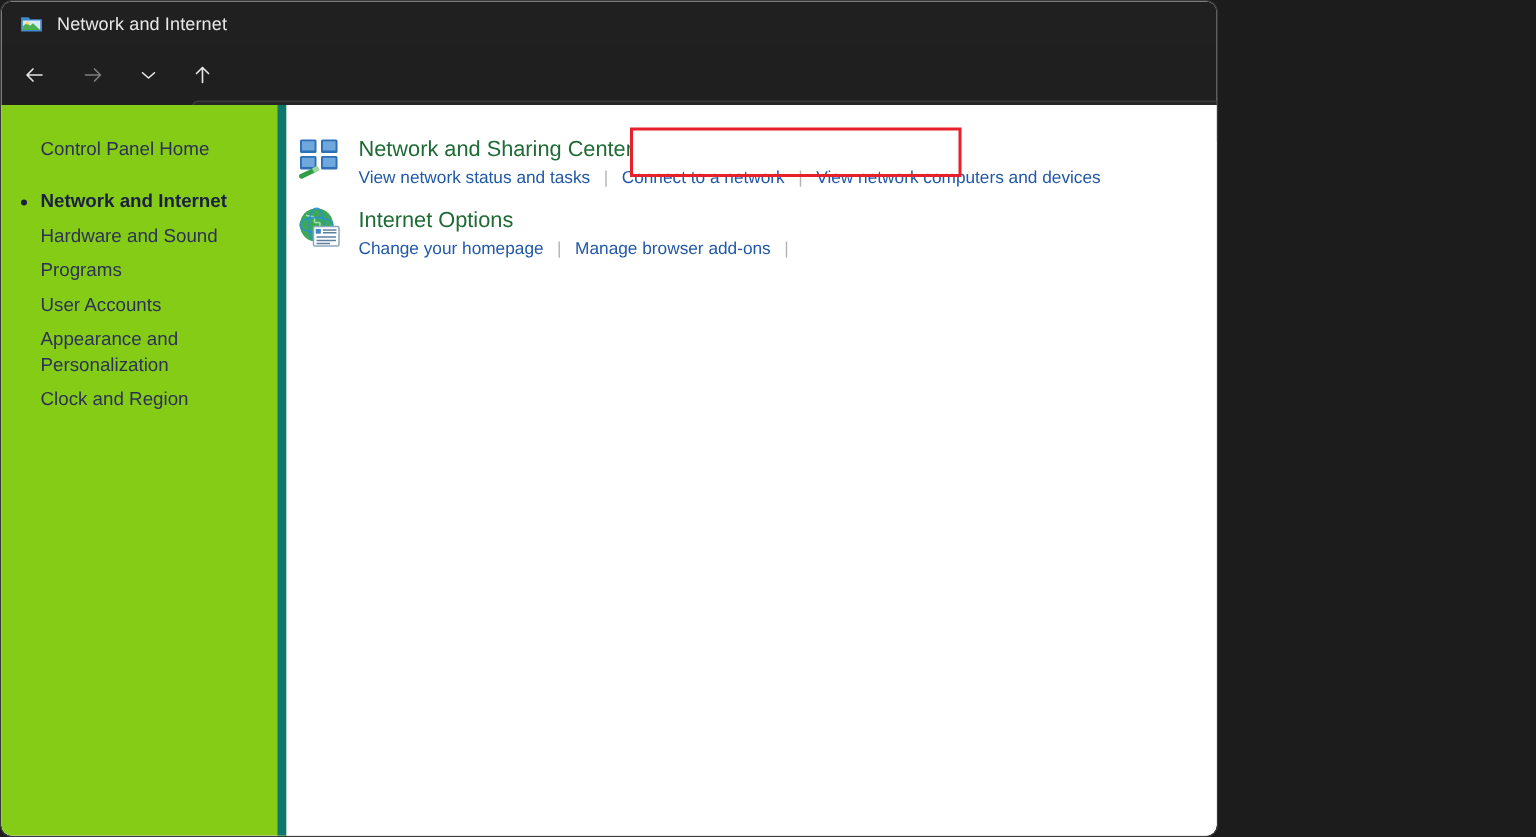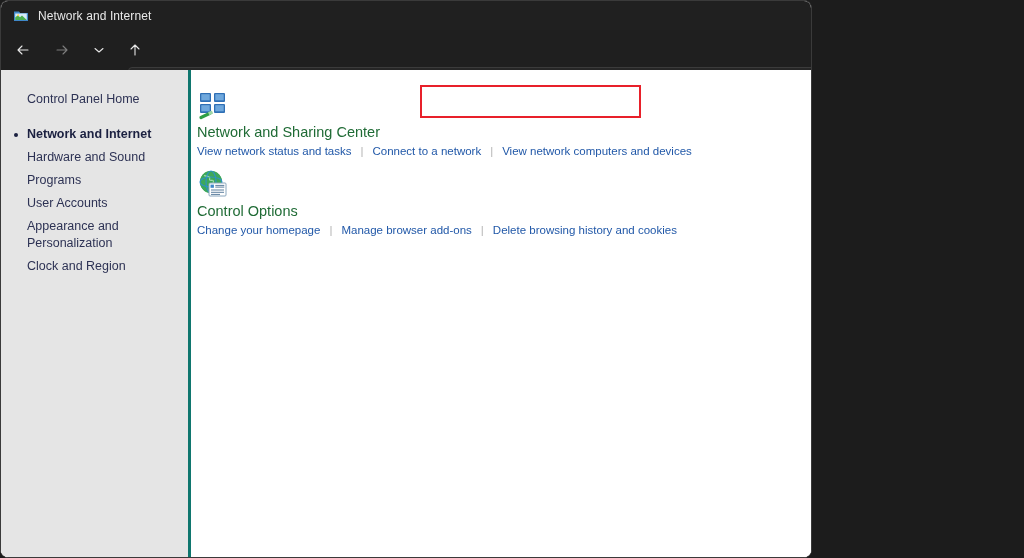--- a/index.html
+++ b/index.html
@@ -120,22 +120,22 @@
 
   
   .content {
     position: absolute; top: 69px; left: 0;
     width: 1024px; height: 489px;
     background: #ffffff;
     display: flex;
   }
   .sidebar {
     width: 190px; height: 489px;
-    background: #e5e5e5;
-    border-right: 3px solid #0f766e;
+    background: #84cc16;
+    border-right: 6px solid #0f766e;
     padding-top: 18px;
     flex: none;
   }
   .side-item {
     font-size: 12.5px;
     color: #2d3254;
     padding: 3px 0 3px 26px;
     line-height: 17px;
     position: relative;
     white-space: pre-line;
@@ -157,21 +157,20 @@
   .main {
     flex: 1;
     position: relative;
     background: #ffffff;
     padding-top: 19px;
   }
   .cat {
     display: flex;
     padding-left: 6px;
     margin-bottom: 9px;
-    flex-direction: column;
   }
   .cat-icon {
     width: 32px; height: 32px;
     flex: none;
     margin-right: 10px;
     position: relative;
   }
   .cat-body { padding-top: 1px; }
   .cat-title {
     font-size: 14.5px;
@@ -352,27 +351,26 @@
             <path d="M14 3a11 11 0 0 1 0 22 11 11 0 0 1 0-22z" fill="#3da85a"></path>
             <path d="M7 7.5c2.5 1 4 .2 5.5 1.6.9.9-.6 2.1.3 3 .9.9 2.6-.4 3.4.6.8 1-.8 2.2.1 3.1.9.9 3 .3 3.6 1.7" fill="none" stroke="#9fdcae" stroke-width="1.1"></path>
             <ellipse cx="14" cy="14" rx="11" ry="5" fill="none" stroke="#2b8fd8" stroke-width="1.2" opacity=".8"></ellipse>
             <ellipse cx="14" cy="14" rx="5" ry="11" fill="none" stroke="#2b8fd8" stroke-width="1.2" opacity=".8"></ellipse>
             <rect x="12" y="15" width="17" height="13" rx="1" fill="#ffffff" stroke="#8aa6bd" stroke-width="1"></rect>
             <rect x="13.5" y="16.6" width="3.4" height="3.2" fill="#3f87c9"></rect>
             <path d="M18.3 17.4h9M18.3 19.1h9M14 22h13M14 24.3h13M14 26.4h9" stroke="#5d7f9e" stroke-width="1"></path>
           </svg>
         </div>
         <div class="cat-body">
-          <div class="cat-title">Control Options</div>
+          <div class="cat-title">Internet Options</div>
           <div class="cat-links">
             <span class="cat-link">Change your homepage</span>
             <span class="link-sep">|</span>
             <span class="cat-link">Manage browser add-ons</span>
             <span class="link-sep">|</span>
-            <span class="cat-link">Delete browsing history and cookies</span>
           </div>
         </div>
       </div>
 
       <div class="highlight-box" style="border-color: rgb(232, 32, 42);"></div>
     </div>
   </div>
 </div>
 
 </body></html>

